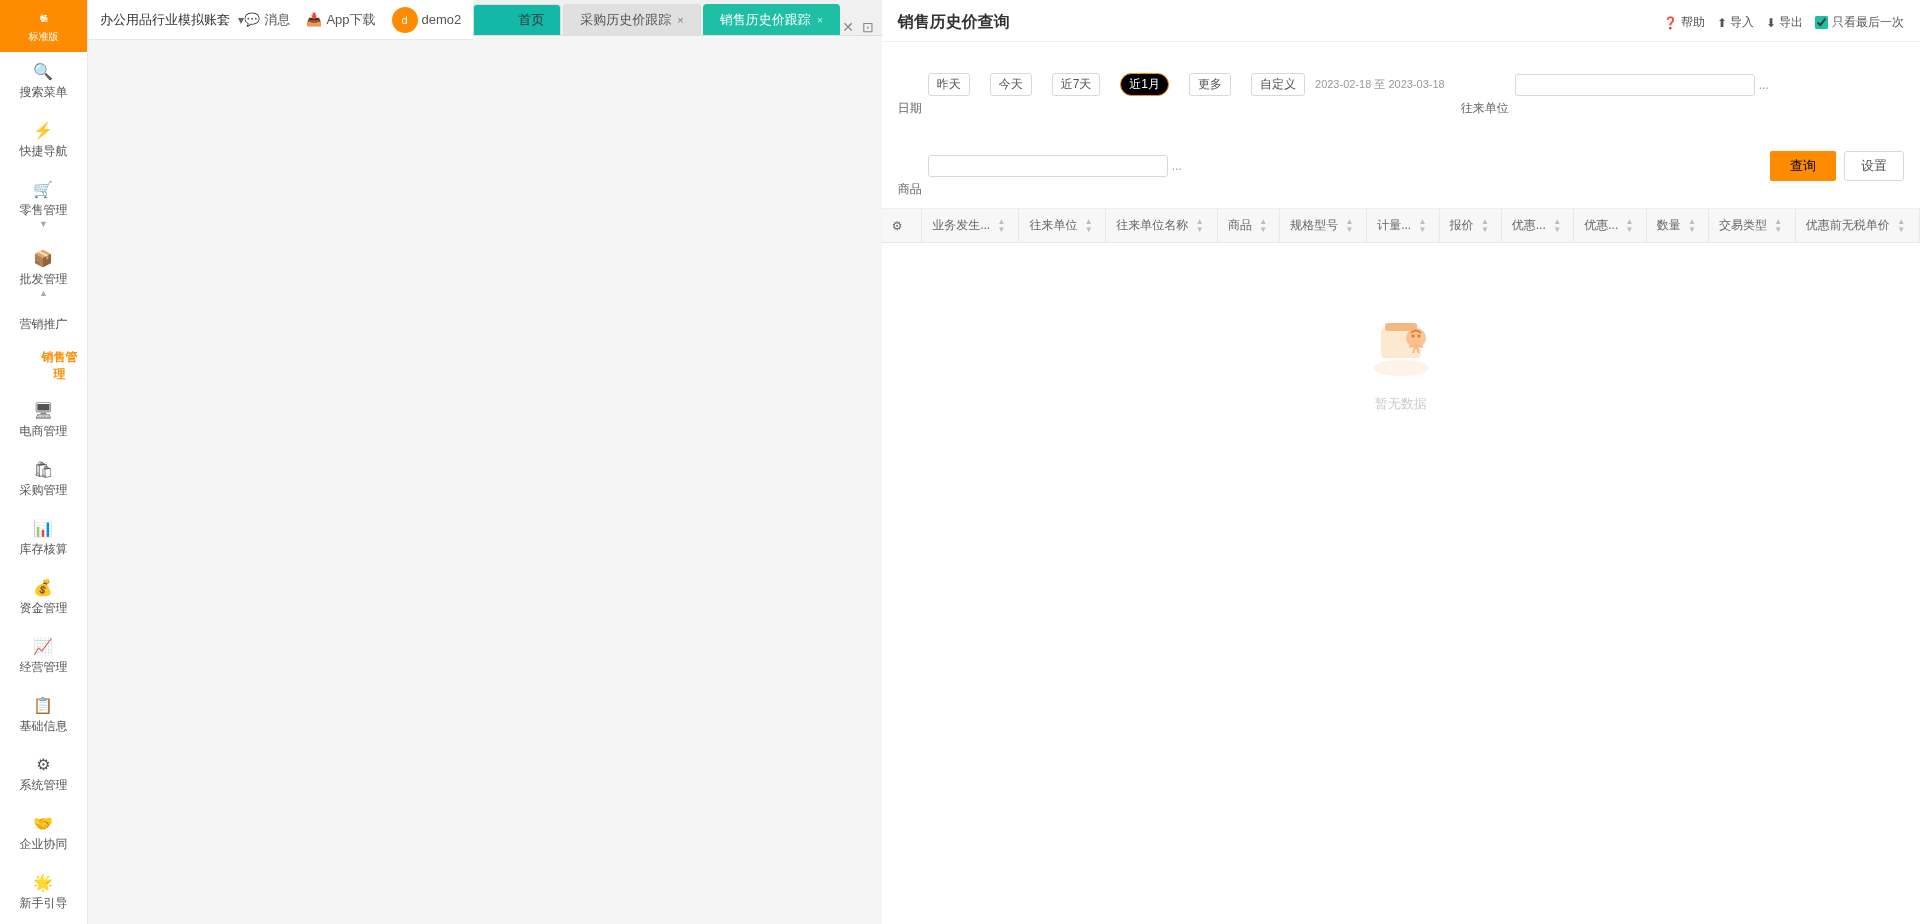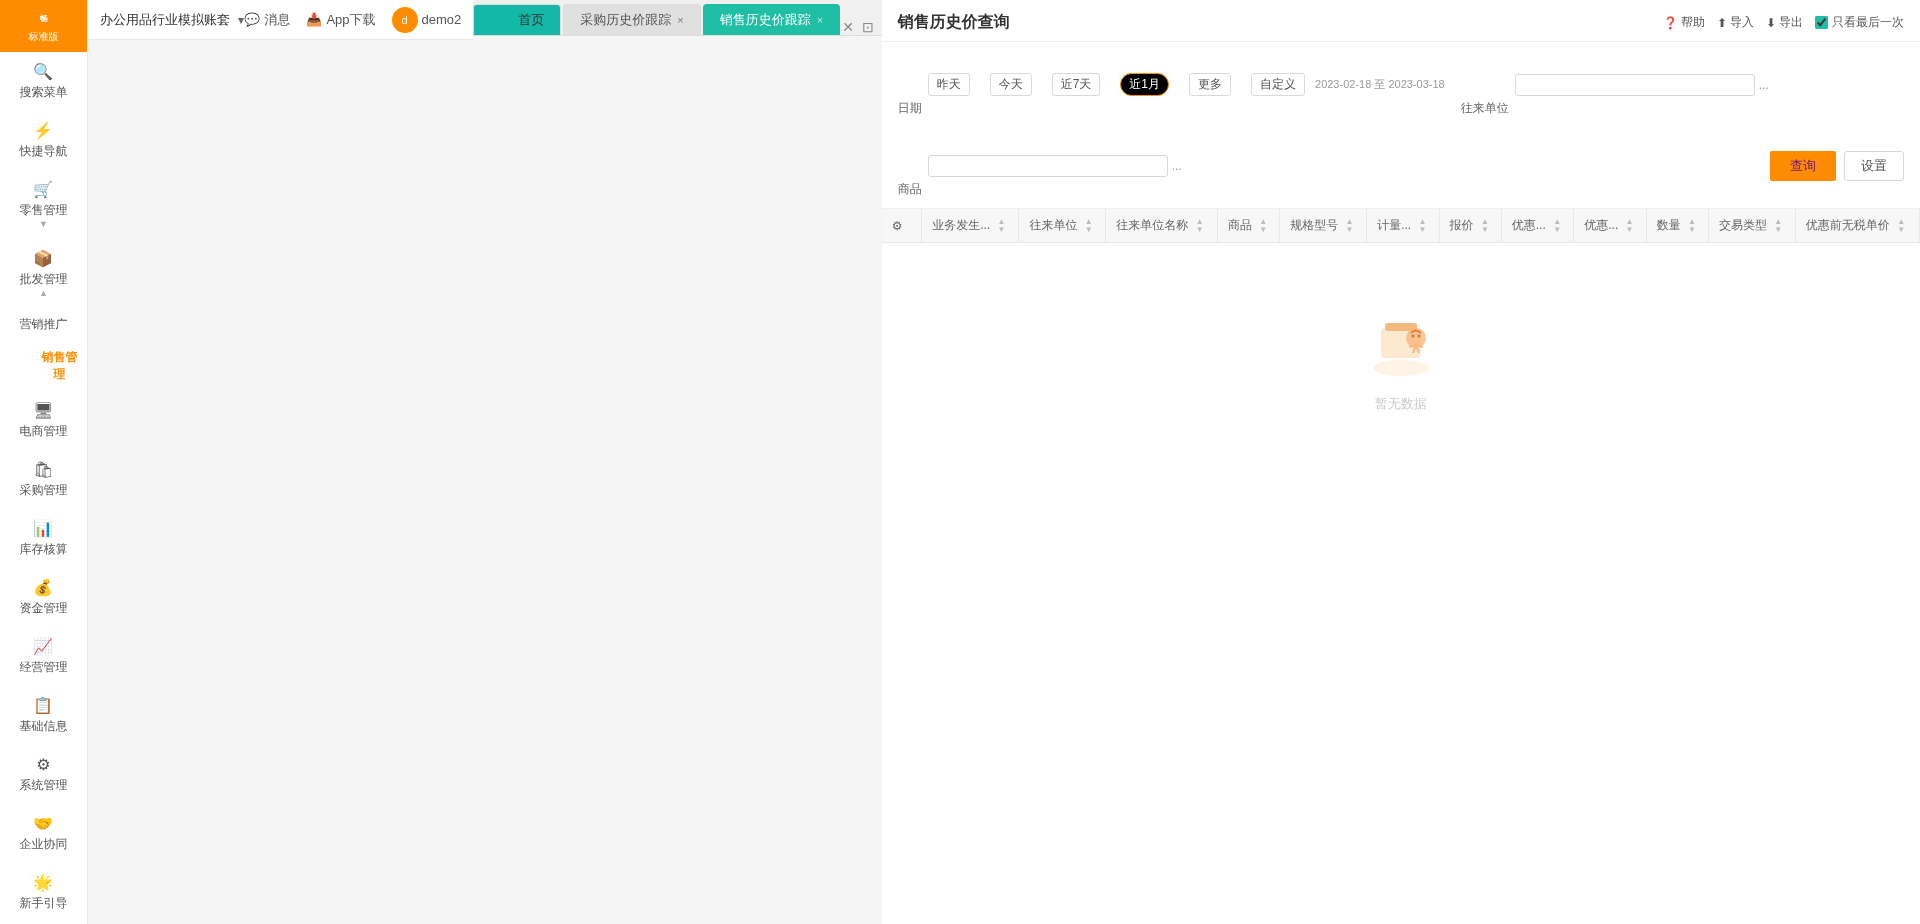--- a/index.html
+++ b/index.html
@@ -49,21 +49,21 @@
     .filter-group { display: flex; align-items: center; gap: 6px; }
     .filter-label { font-size: 12px; color: #666; white-space: nowrap; margin-top: 48px; }
     .date-btns { display: flex; gap: 20px; align-items: center; }
     .date-btn { padding: 2px 8px; font-size: 12px; border: 1px solid #d9d9d9; border-radius: 3px; cursor: pointer; background: #fff; color: #555; }
     .date-btn.active { background: #000000; color: #fff; border-color: #ff8c00; border-radius: 12px; }
     .date-range { font-size: 11px; color: #999; margin-left: 4px; }
     .filter-input { display: flex; align-items: center; gap: 4px; }
     .filter-input input { border: 1px solid #d9d9d9; border-radius: 3px; padding: 3px 8px; font-size: 12px; width: 200px; color: #333; outline: none; }
     .filter-input-ellipsis { color: #999; font-size: 12px; cursor: pointer; }
     .filter-right { margin-left: auto; display: flex; gap: 8px; }
-    .btn-query { background: #ff8c00; color: #701a75; border: none; border-radius: 2px; padding: 5px 20px; font-size: 13px; cursor: pointer; }
+    .btn-query { background: #ff8c00; color: #000000; border: none; border-radius: 2px; padding: 5px 20px; font-size: 13px; cursor: pointer; }
     .btn-setting { background: #fff; color: #555; border: 1px solid #d9d9d9; border-radius: 3px; padding: 5px 16px; font-size: 13px; cursor: pointer; }
 
     
     .table-wrapper { flex: 1; overflow: auto; }
     table { width: 100%; border-collapse: collapse; font-size: 12px; }
     thead tr { background: #f7f7f7; border-bottom: 1px solid #e8e8e8; }
     thead th { padding: 8px 10px; text-align: left; color: #666; font-weight: normal; border-right: 1px solid #e8e8e8; white-space: nowrap; position: relative; }
     thead th .sort-arrows { display: inline-flex; flex-direction: column; margin-left: 4px; font-size: 8px; color: #bbb; vertical-align: middle; line-height: 1; }
 
     

